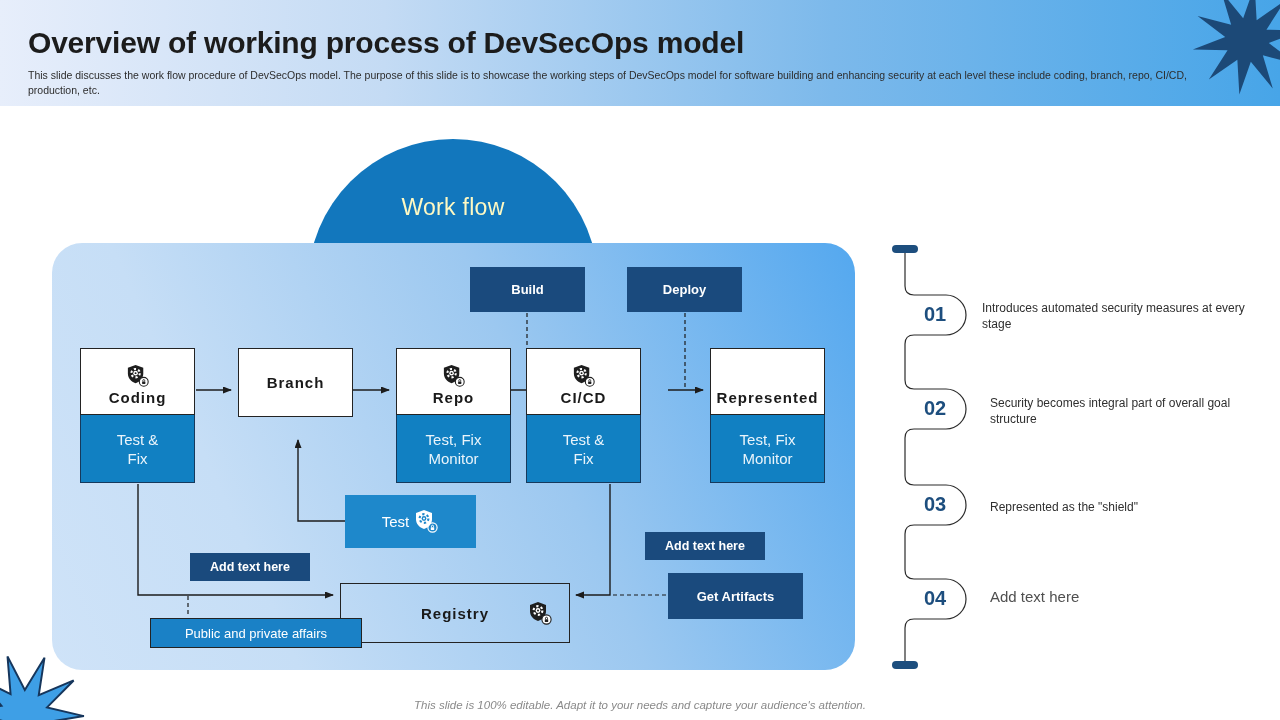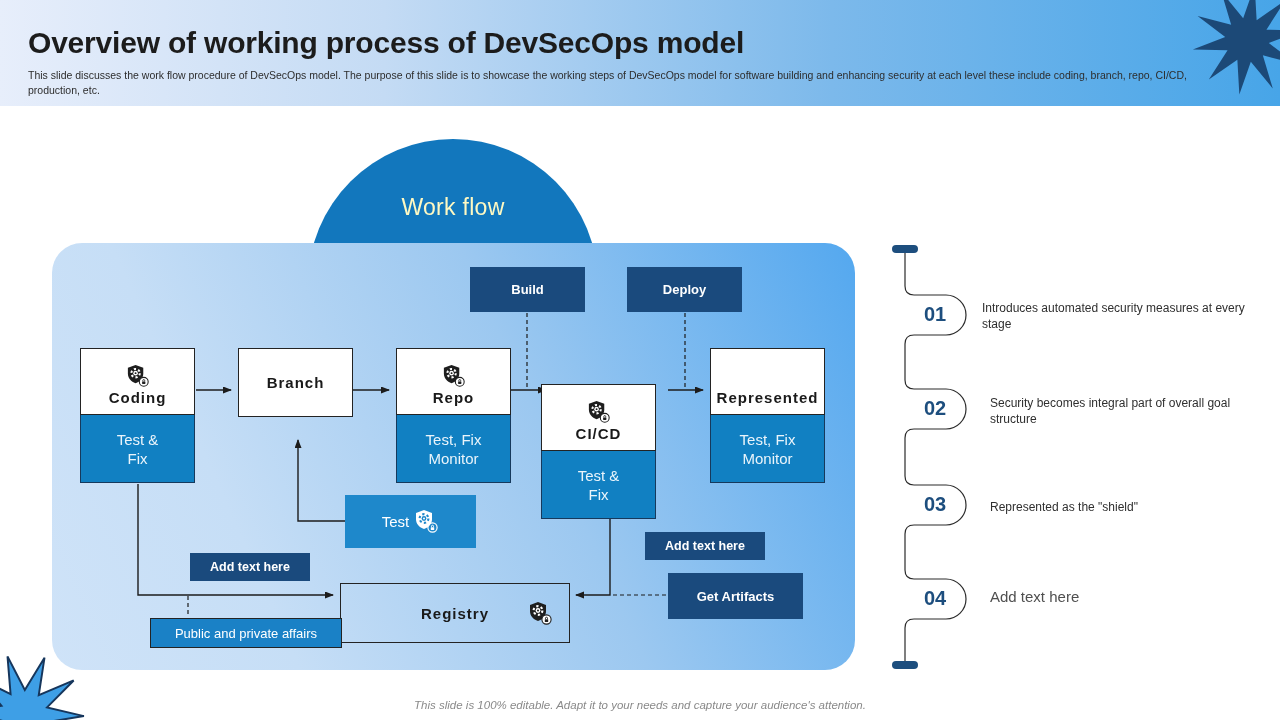--- a/index.html
+++ b/index.html
@@ -35,21 +35,21 @@
               display:flex;align-items:center;justify-content:center;text-align:center;
               color:#EAF4FB;font-size:15px;line-height:19px;white-space:pre-line;}
   .navy-box{position:absolute;z-index:5;background:#1A4A7D;color:#ffffff;font-weight:bold;
             display:flex;align-items:center;justify-content:center;text-align:center;}
   .test-box{position:absolute;left:345px;top:495px;width:131px;height:53px;background:#1E88CB;z-index:5;
             display:flex;align-items:center;justify-content:center;gap:4px;color:#ffffff;font-size:15px;}
   .registry-box{position:absolute;left:340px;top:583px;width:230px;height:60px;z-index:5;box-sizing:border-box;
                 border:1px solid #232323;display:flex;align-items:center;justify-content:center;}
   .registry-label{font-size:15px;font-weight:bold;color:#1a1a1a;letter-spacing:1px;}
   .registry-icon{position:absolute;right:16px;top:17px;}
-  .public-box{position:absolute;left:150px;top:618px;width:192px;height:30px;z-index:5;box-sizing:border-box;
+  .public-box{position:absolute;left:150px;top:618px;width:212px;height:30px;z-index:5;box-sizing:border-box;
               border:1px solid #232323;background:#1A81C6;color:#ffffff;font-size:13px;
               display:flex;align-items:center;justify-content:center;}
 
   
   .step-number{position:absolute;left:908px;width:54px;text-align:center;z-index:5;
                font-size:20px;font-weight:bold;color:#1d4e7e;}
   .step-text{position:absolute;z-index:5;font-size:12px;line-height:16px;color:#2f2f2f;}
   .step-text.big{font-size:15px;color:#4f4f4f;}
 
   
@@ -152,21 +152,21 @@
         <circle cx="19.5" cy="18.5" r="4.6" fill="#ffffff" stroke="#1e1e1e" stroke-width="1.1"></circle>
         <rect x="17.8" y="18.2" width="3.4" height="2.7" rx="0.5" fill="#1e1e1e"></rect>
         <path d="M18.5,18.2 v-1 a1,1 0 0 1 2,0 v1" stroke="#1e1e1e" stroke-width="0.9" fill="none"></path>
       </svg>
       <span class="stage-label">Repo</span>
     </div>
     <div class="sub">Test, Fix
 Monitor</div>
   </div>
 
-  <div class="stage" style="left:541px;top:348px;margin-top:36px;">
+  <div class="stage" style="left:526px;top:348px;">
     <div class="white h67">
       <svg width="25" height="25" viewBox="0 0 26 26">
         <path d="M11 1 L19 4 V10 C19 15 15.7 18.6 11 20 C6.3 18.6 3 15 3 10 V4 Z" fill="#1e1e1e"></path>
         <circle cx="11" cy="9.5" r="4.4" fill="none" stroke="#ffffff" stroke-width="2.1" stroke-dasharray="2.3 2.3"></circle>
         <circle cx="11" cy="9.5" r="2.4" fill="#ffffff"></circle>
         <circle cx="11" cy="9.5" r="1" fill="#1e1e1e"></circle>
         <circle cx="19.5" cy="18.5" r="4.6" fill="#ffffff" stroke="#1e1e1e" stroke-width="1.1"></circle>
         <rect x="17.8" y="18.2" width="3.4" height="2.7" rx="0.5" fill="#1e1e1e"></rect>
         <path d="M18.5,18.2 v-1 a1,1 0 0 1 2,0 v1" stroke="#1e1e1e" stroke-width="0.9" fill="none"></path>
       </svg>

